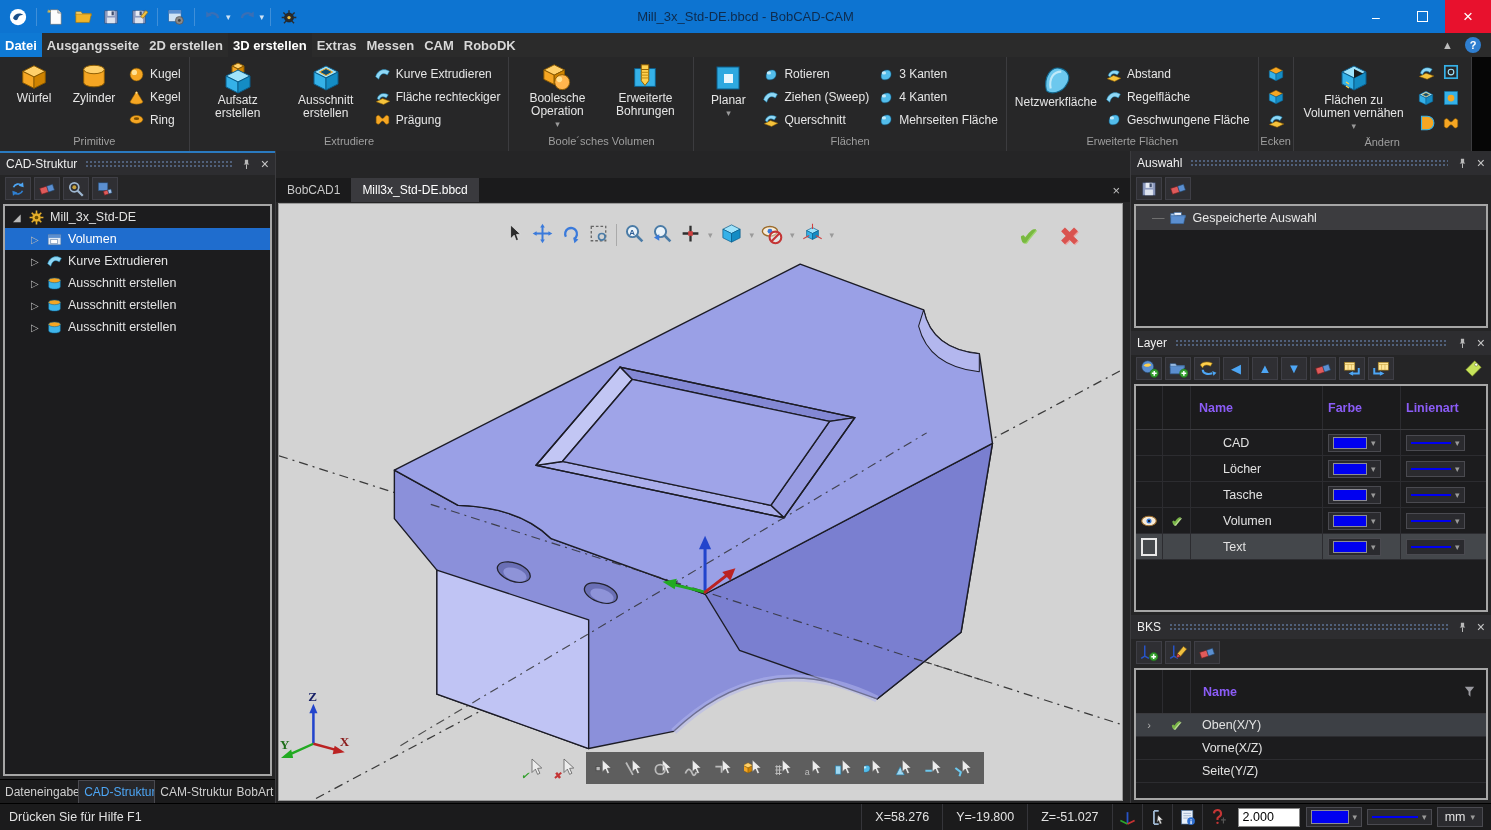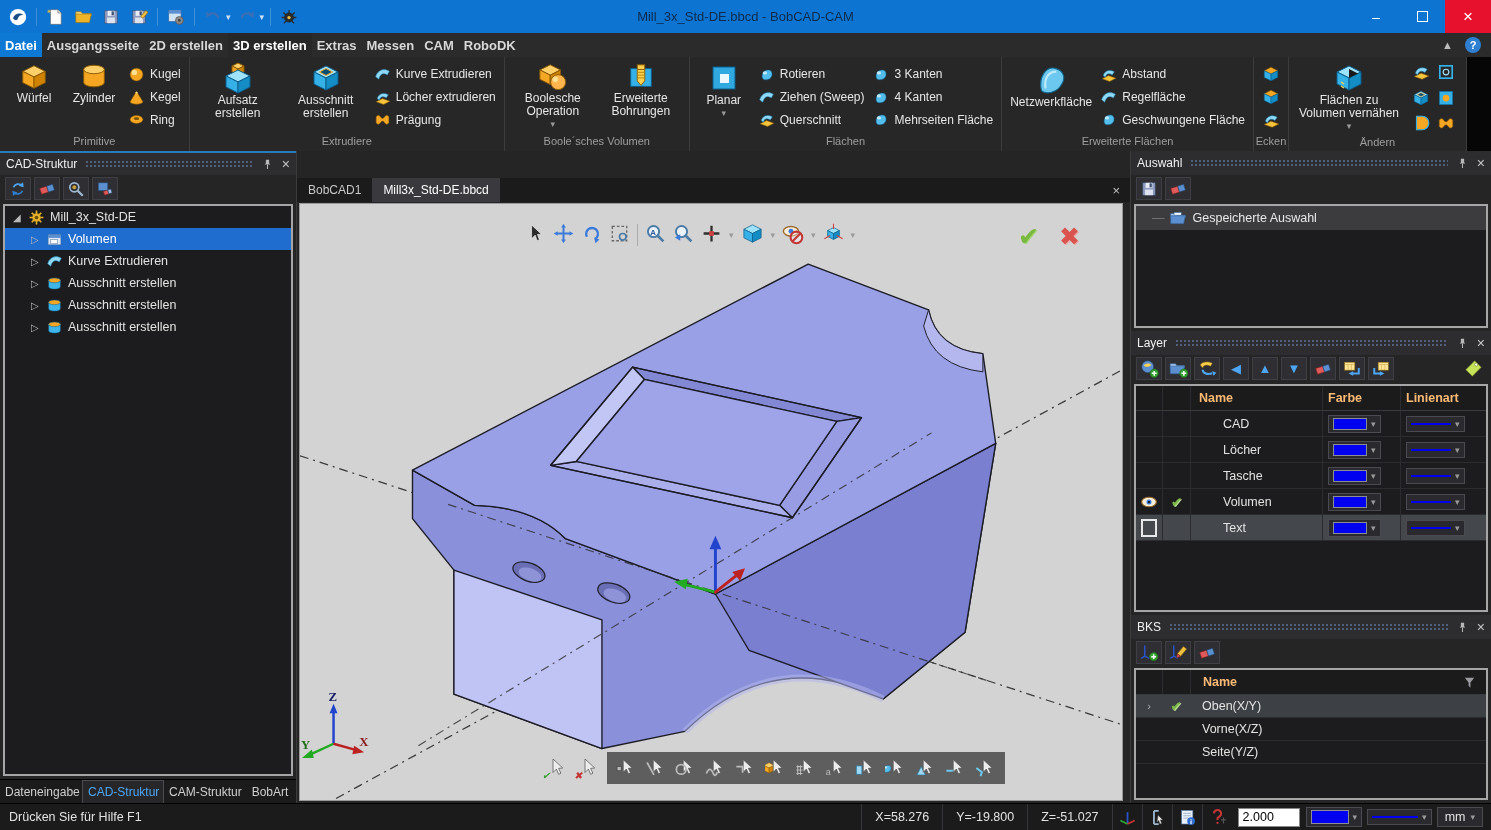--- a/index.html
+++ b/index.html
@@ -36,21 +36,21 @@
   .bigbtn { min-width:58px; max-width:86px; padding:2px 3px; display:flex; flex-direction:column; align-items:center; color:#e6e6e6; font-size:12px; line-height:13px; text-align:center; }
   .bigbtn svg { flex:none; }
   .smallcol { display:flex; flex-direction:column; justify-content:space-evenly; padding:0 3px; }
   .smallbtn { display:flex; align-items:center; gap:5px; color:#e6e6e6; font-size:12px; white-space:nowrap; }
   .icgrid { display:grid; grid-template-columns:24px 24px; grid-auto-rows:24px; gap:1px; align-content:space-evenly; padding:0 3px; }
   .icbtn { display:flex; align-items:center; justify-content:center; }
   .car { color:#9a9a9a; font-size:9px; }
 
   
   .main { flex:1; display:flex; min-height:0; }
-  .leftcol { width:297px; flex:none; display:flex; flex-direction:column; background:#252526; border-right:1px solid #3c3c3f; }
+  .leftcol { width:276px; flex:none; display:flex; flex-direction:column; background:#252526; border-right:1px solid #3c3c3f; }
   .centercol { flex:1; min-width:0; display:flex; flex-direction:column; background:#252526;margin-top:27px; }
   .rightcol { width:361px; flex:none; display:flex; flex-direction:column; background:#252526; border-left:1px solid #3c3c3f; }
 
   .phead { height:24px; flex:none; background:#2d2d30; display:flex; align-items:center; padding:0 6px; color:#f0f0f0; }
   .phead.blue-top { border-top:2px solid #2a7ac0; }
   .pdots { flex:1; height:8px; margin:0 8px;
     background-image:radial-gradient(circle,#50607a 1px,transparent 1.3px); background-size:4px 4px; background-repeat:repeat; }
   .phico { display:flex; align-items:center; gap:8px; color:#bdbdbd; }
   .phx { font-size:14px; line-height:1; color:#c8c8c8; }
   .ptool { height:27px; flex:none; display:flex; align-items:center; gap:3px; padding:0 5px; background:#252526; }
@@ -91,21 +91,21 @@
   
   .panelA { height:180px; flex:none; display:flex; flex-direction:column; }
   .panelL { height:284px; flex:none; display:flex; flex-direction:column; }
   .panelB { flex:1; min-height:0; display:flex; flex-direction:column; }
   .lrowhi { background:#3c3c3f; }
   .listrow { height:24px; display:flex; align-items:center; padding-left:16px; color:#e8e8e8; font-size:12.5px; }
   .listrow .dash { color:#777; margin-right:4px; }
 
   
   .ltable { display:flex; flex-direction:column; }
-  .lh { display:flex; height:25px; align-items:center; background:#1b1b1c; border-bottom:1px solid #3a3a3e; color:#fdba74; font-weight:bold; font-size:12.5px; }
+  .lh { display:flex; height:44px; align-items:center; background:#1b1b1c; border-bottom:1px solid #3a3a3e; color:#8b5cf6; font-weight:bold; font-size:12.5px; }
   .lr { display:flex; height:26px; align-items:center; border-bottom:1px solid #2c2c30; color:#e2e2e2; font-size:12.5px; }
   .lr.sel { background:#44474b; }
   .cA { width:26px; flex:none; display:flex; align-items:center; justify-content:center; height:100%; }
   .cB { width:28px; flex:none; display:flex; align-items:center; justify-content:center; border-left:1px solid #2c2c30; height:100%; }
   .cName { flex:1; border-left:1px solid #2c2c30; padding-left:32px; height:100%; display:flex; align-items:center; }
   .lh .cName { padding-left:8px; }
   .cFarbe { width:78px; flex:none; border-left:1px solid #2c2c30; height:100%; display:flex; align-items:center; padding-left:5px; }
   .cLin { width:86px; flex:none; border-left:1px solid #2c2c30; height:100%; display:flex; align-items:center; padding-left:5px; }
   .dd { display:flex; align-items:center; gap:4px; background:#2a2a2e; border:1px solid #4a4a50; padding:2px 4px; }
   .sw { width:34px; height:12px; background:#0000f0; border:1px solid #8c8c94; }
@@ -542,21 +542,21 @@
           <div class="smallbtn">
               <svg width="17" height="17" viewBox="0 0 32 32">
                 <use href="#i-swoosh"></use>
               </svg>
               <span>Kurve Extrudieren</span>
             </div>
           <div class="smallbtn">
               <svg width="17" height="17" viewBox="0 0 32 32">
                 <use href="#i-flex"></use>
               </svg>
-              <span>Löcher extrudieren</span>
+              <span>Fläche rechteckiger</span>
             </div>
           <div class="smallbtn">
               <svg width="17" height="17" viewBox="0 0 32 32">
                 <use href="#i-praeg"></use>
               </svg>
               <span>Prägung</span>
             </div>
         </div>
       </div>
       <div class="glabel">Extrudiere</div>

